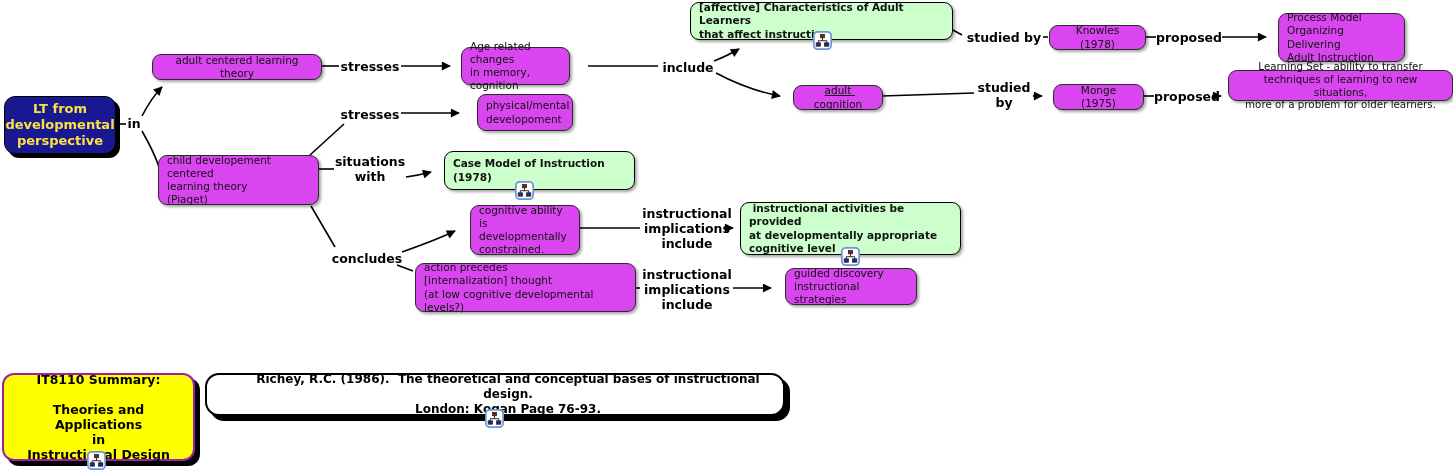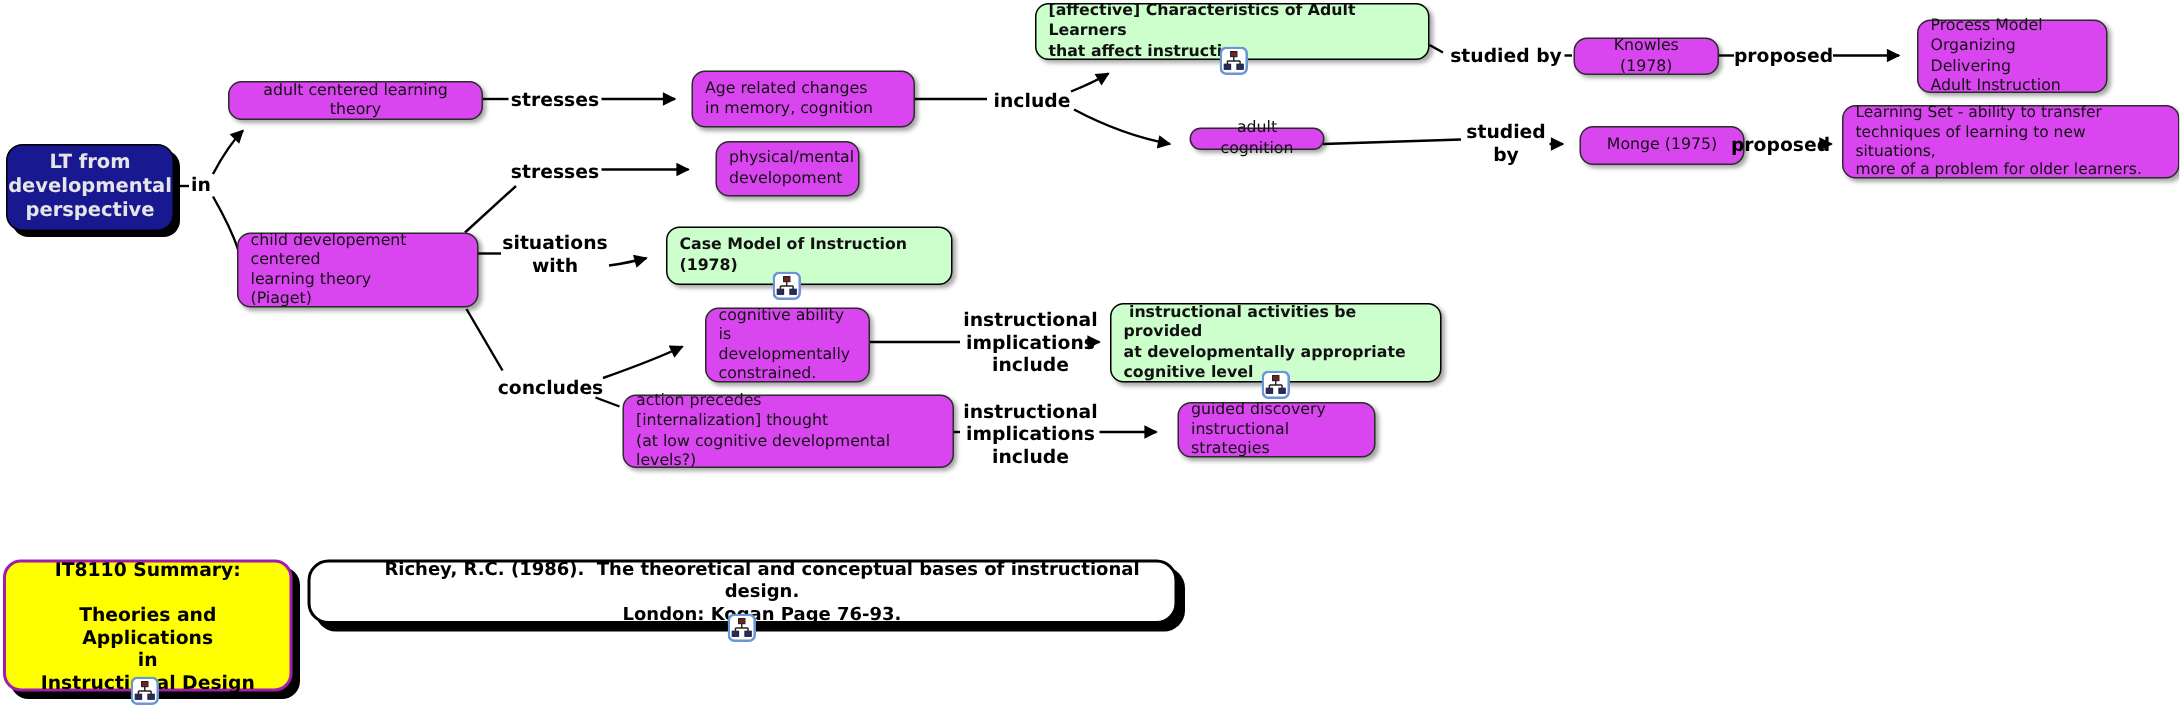--- a/index.html
+++ b/index.html
@@ -11,21 +11,21 @@
   .node{
     position:absolute;box-sizing:border-box;z-index:2;
     background:#d946ef;border:1.3px solid #2b2b2b;border-radius:9px;
     font-size:10.5px;line-height:1.25;padding:3px 8px;
     white-space:pre-wrap;display:flex;align-items:center;
     box-shadow:2px 2px 3px rgba(0,0,0,0.35);
   }
   .node.center{justify-content:center;text-align:center;}
   .node.green{background:#ccffcc;border-color:#000;font-weight:bold;}
   .node.navy{
-    background:#181890;color:#e5e5e5;font-weight:bold;font-size:13px;
+    background:#181890;color:#fde047;font-weight:bold;font-size:13px;
     border:1px solid #000;border-radius:11px;box-shadow:4px 4px 0 #000;
   }
   .node.yellow{
     background:#ffff00;color:#000;font-weight:bold;font-size:12.5px;
     border:2px solid #a21caf;border-radius:12px;box-shadow:5px 5px 0 #000;
     line-height:1.2;
   }
   .node.white{
     background:#ffffff;color:#000;font-weight:bold;font-size:12px;
     border:2px solid #000;border-radius:14px;box-shadow:5px 5px 0 #000;padding-left:34px;
@@ -82,40 +82,40 @@
   <div class="node navy center" style="left:4px;top:96px;width:112px;height:58px;">LT from
 developmental
 perspective</div>
 
   <div class="node center" style="left:152px;top:54px;width:170px;height:26px;">adult centered learning theory</div>
 
   <div class="node" style="left:158px;top:155px;width:161px;height:50px;">child developement centered
 learning theory
 (Piaget)</div>
 
-  <div class="node" style="left:461px;top:47px;width:149px;height:38px;">Age related changes
+  <div class="node" style="left:461px;top:47px;width:109px;height:38px;">Age related changes
 in memory, cognition</div>
 
   <div class="node" style="left:477px;top:94px;width:96px;height:37px;">physical/mental
 developoment</div>
 
   <div class="node green" style="left:690px;top:2px;width:263px;height:38px;">[affective] Characteristics of Adult Learners
 that affect instruction</div>
 
-  <div class="node center" style="left:793px;top:85px;width:90px;height:15px;">adult cognition</div>
+  <div class="node center" style="left:793px;top:85px;width:90px;height:25px;text-decoration:underline;">adult cognition</div>
 
   <div class="node center" style="left:1049px;top:25px;width:97px;height:25px;">Knowles (1978)</div>
 
   <div class="node" style="left:1278px;top:13px;width:127px;height:49px;">Process Model
 Organizing Delivering
 Adult Instruction</div>
 
-  <div class="node center" style="left:1053px;top:84px;width:110px;height:26px;">Monge (1975)</div>
+  <div class="node center" style="left:1053px;top:84px;width:91px;height:26px;">Monge (1975)</div>
 
-  <div class="node" style="left:1228px;top:70px;width:225px;height:49px;font-size:10.3px;">Learning Set - ability to transfer
+  <div class="node" style="left:1228px;top:70px;width:225px;height:31px;font-size:10.3px;text-align:center;">Learning Set - ability to transfer
 techniques of learning to new situations,
 more of a problem for older learners.</div>
 
   <div class="node green" style="left:444px;top:151px;width:191px;height:39px;">Case Model of Instruction
 (1978)</div>
 
   <div class="node" style="left:470px;top:205px;width:110px;height:50px;">cognitive ability
 is developmentally
 constrained.</div>
 

